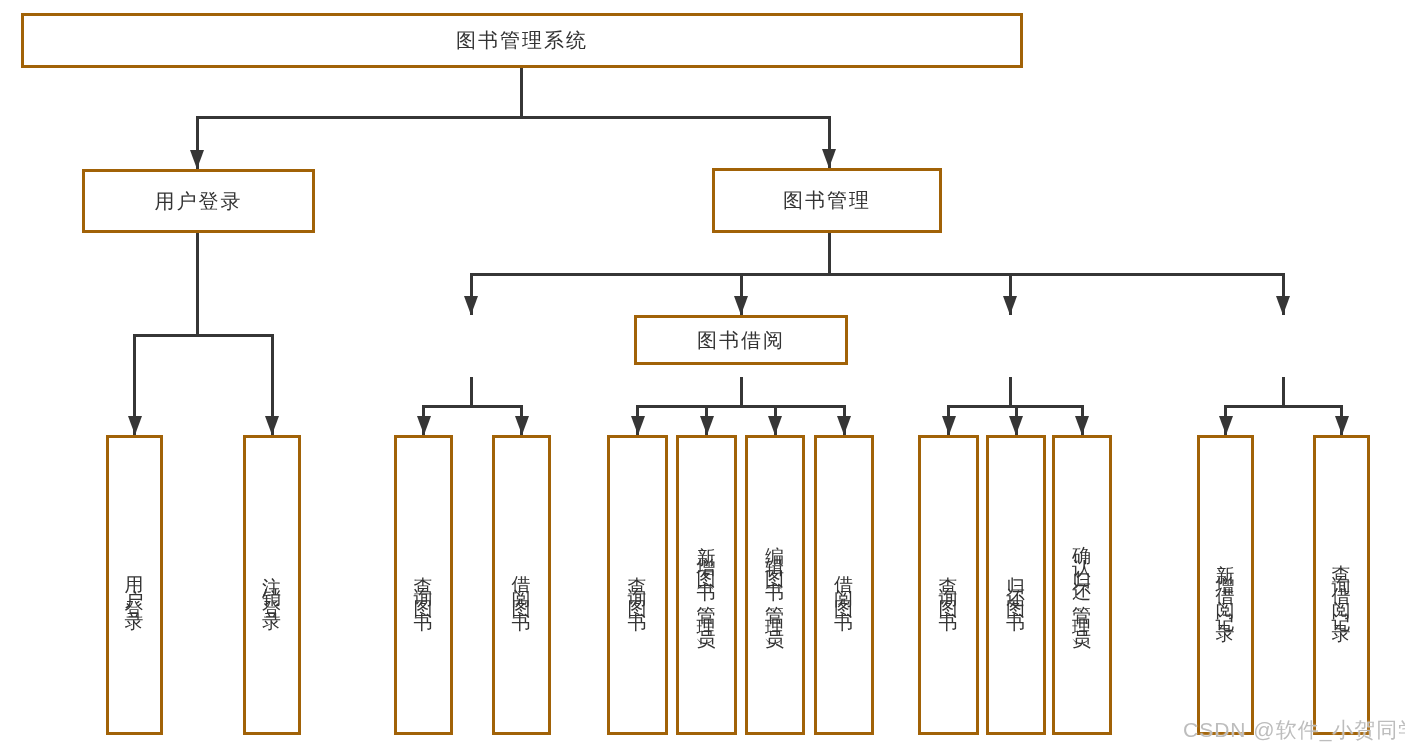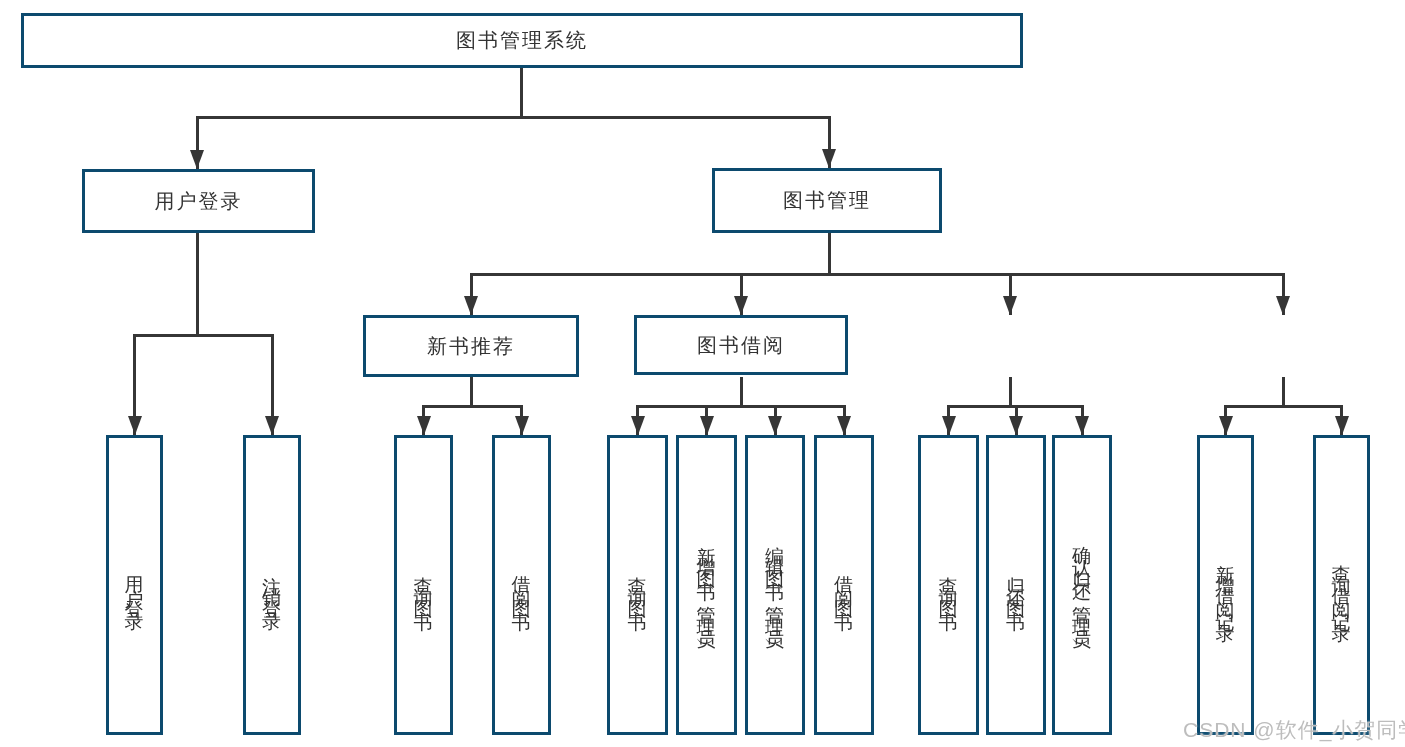--- a/index.html
+++ b/index.html
@@ -2,21 +2,21 @@
 <html><head>
 <meta charset="utf-8">
 <style>
   html,body { margin:0; padding:0; background:#ffffff; }
   #stage {
     position:relative; width:1405px; height:747px; background:#ffffff;
     font-family:"Liberation Sans", sans-serif; color:#333333; overflow:hidden;
   }
   .node {
     position:absolute; box-sizing:border-box; background:#ffffff;
-    border:3px solid #0c4a6e; display:flex; align-items:center; justify-content:center;
+    border:3px solid #a16207; display:flex; align-items:center; justify-content:center;
     font-size:20px; letter-spacing:2px; white-space:nowrap; z-index:2;
   }
   .leaf span {
     writing-mode:vertical-rl; text-orientation:mixed;
     letter-spacing:12px; font-size:19px; line-height:1;
   }
   .line { position:absolute; background:#363636; z-index:1; }
   .arrow {
     position:absolute; width:0; height:0; z-index:3;
     border-left:7px solid transparent; border-right:7px solid transparent;
@@ -37,24 +37,21 @@
     <span>图书管理系统</span>
   </div>
 
   <div class="node" style="left:82px;top:169px;width:233px;height:64px">
     <span>用户登录</span>
   </div>
   <div class="node" style="left:712px;top:168px;width:230px;height:65px">
     <span>图书管理</span>
   </div>
 
-  <div class="node" style="left:363px;top:315px;width:216px;height:62px">
-    <span>新书推荐</span>
-  </div>
-  <div class="node" style="left:634px;top:315px;width:214px;height:60px">
+  <div class="node" style="left:634px;top:315px;width:214px;height:50px">
     <span>图书借阅</span>
   </div>
 
   <div class="node leaf" style="left:106px;top:435px;width:57px;height:300px">
     <span>用户登录</span>
   </div>
   <div class="node leaf" style="left:243px;top:435px;width:58px;height:300px">
     <span>注销登录</span>
   </div>
   <div class="node leaf" style="left:394px;top:435px;width:59px;height:300px">

